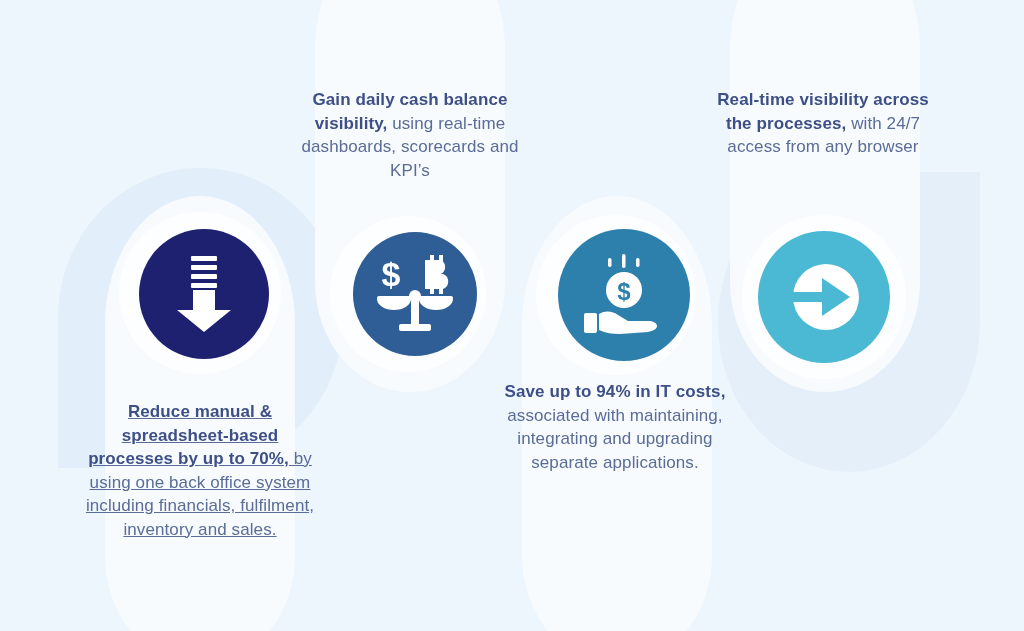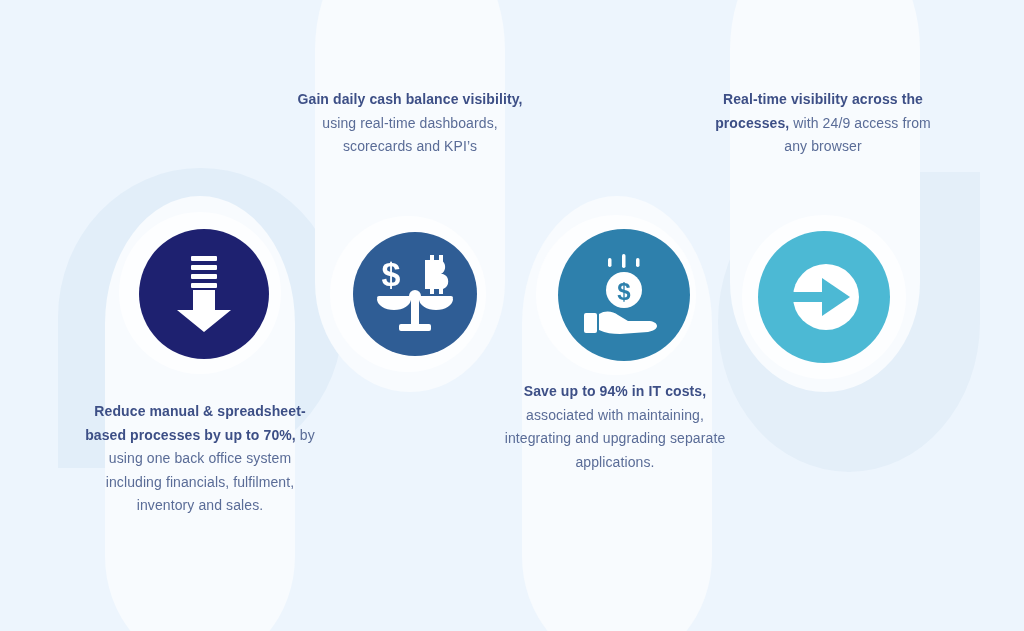--- a/index.html
+++ b/index.html
@@ -124,21 +124,21 @@
     display: flex;
     align-items: center;
     justify-content: center;
   }
 
   .caption {
     position: absolute;
     width: 230px;
     text-align: center;
     font-family: "Liberation Sans", sans-serif;
-    font-size: 14px;
+    font-size: 17px;
     line-height: 23.5px;
     color: #5a6c97;
     letter-spacing: 0.1px;
   }
   .caption b {
     font-weight: bold;
     color: #3d4f86;
   }
 
   .caption.above { }
@@ -171,21 +171,21 @@
         <g fill="#ffffff">
           <rect x="18" y="0" width="26" height="5" rx="1"></rect>
           <rect x="18" y="9" width="26" height="5" rx="1"></rect>
           <rect x="18" y="18" width="26" height="5" rx="1"></rect>
           <rect x="18" y="27" width="26" height="5" rx="1"></rect>
           <path d="M20 34 h22 v20 h16 L31 76 L4 54 h16 z"></path>
         </g>
       </svg>
     </div>
 
-    <div class="caption below" style="left:0px; top:400px;">
+    <div class="caption below" style="left:0px; top:400px;text-decoration:underline;">
       <b>Reduce manual &amp; spreadsheet-based processes by up to 70%,</b><span> by using one back office system including financials, fulfilment, inventory and sales.</span>
     </div>
   </div>
 
   <div class="column col-2">
 
     <div class="caption above" style="left:0px; top:88px;">
       <b>Gain daily cash balance visibility,</b><span> using real-time dashboards, scorecards and KPI’s</span>
     </div>
 
@@ -242,21 +242,21 @@
     </div>
 
     <div class="caption below" style="left:0px; top:380px;">
       <b>Save up to 94% in IT costs,</b><span>  associated with maintaining, integrating and upgrading separate applications.</span>
     </div>
   </div>
 
   <div class="column col-4">
 
     <div class="caption above" style="left:0px; top:88px;">
-      <b>Real-time visibility across the processes,</b><span> with 24/9 access from any browser</span>
+      <b>Real-time visibility across the processes,</b><span> with 24/7 access from any browser</span>
     </div>
 
     <div class="icon-circle" style="left:50px; top:231px; width:132px; height:132px; background:#4cb9d4;">
       <svg width="92" height="72" viewBox="0 0 92 72" aria-hidden="true">
         <circle cx="48" cy="36" r="33" fill="#ffffff"></circle>
         <g fill="#4cb9d4">
           <rect x="8" y="31" width="46" height="10" rx="1"></rect>
           <path d="M44 17 L72 36 L44 55 z"></path>
         </g>
       </svg>

